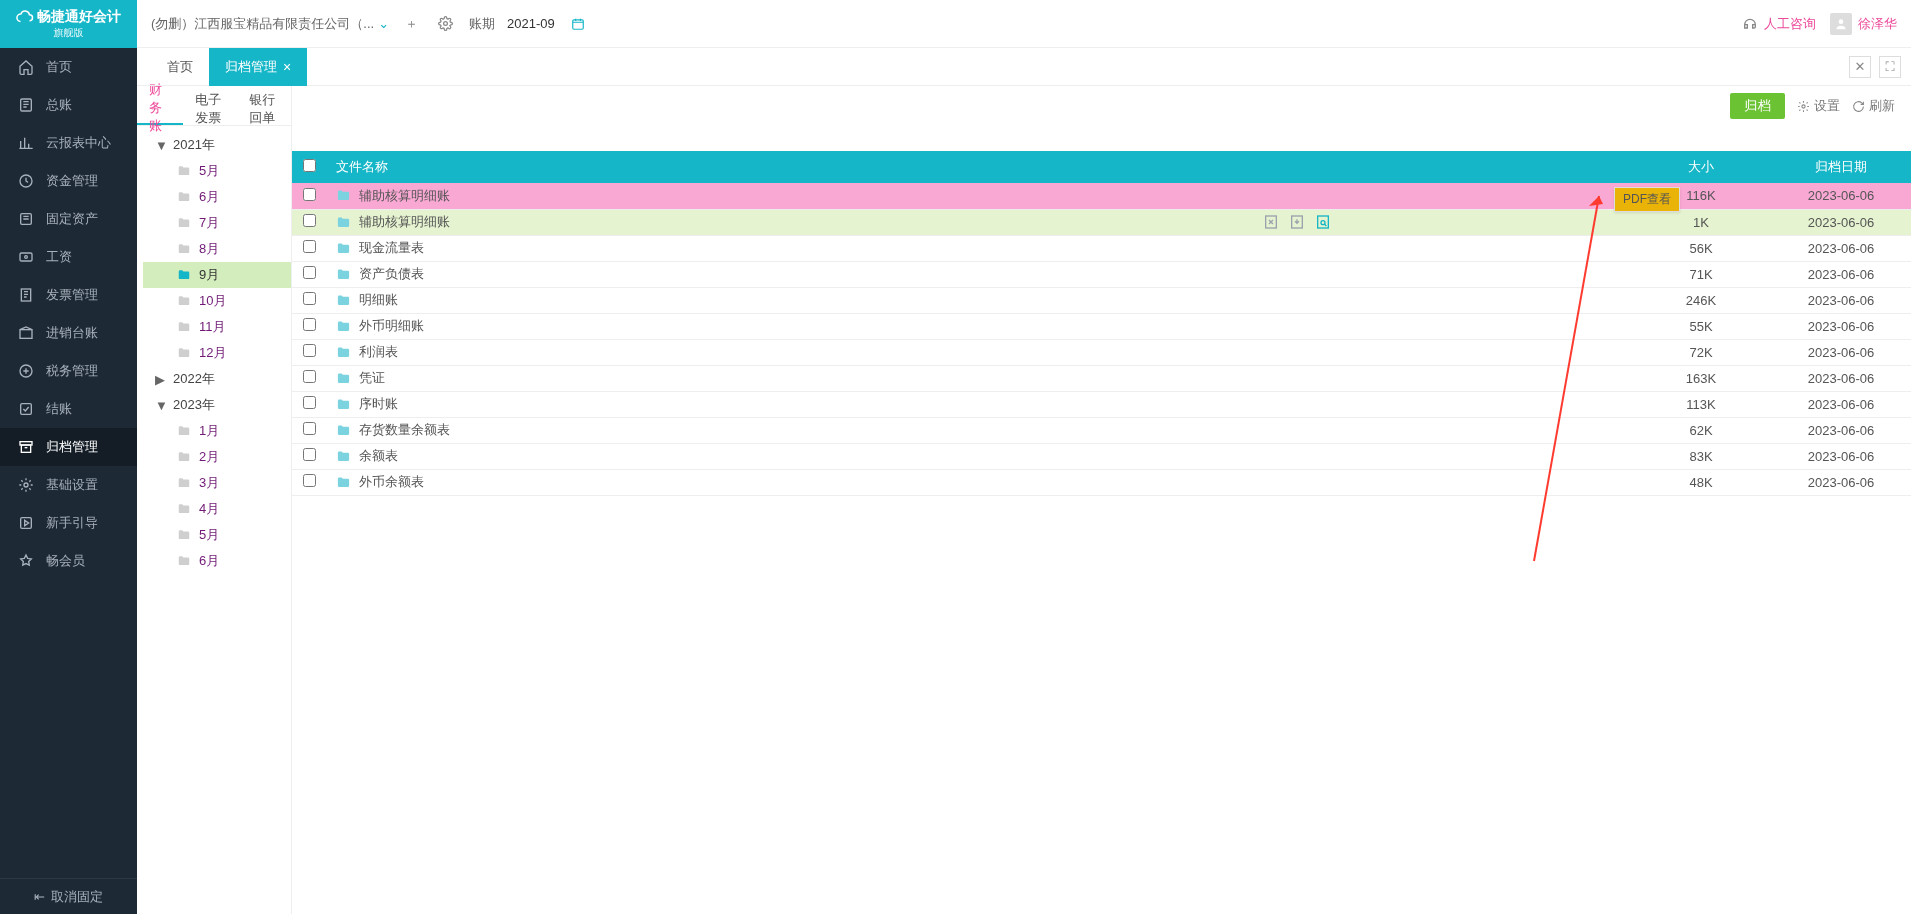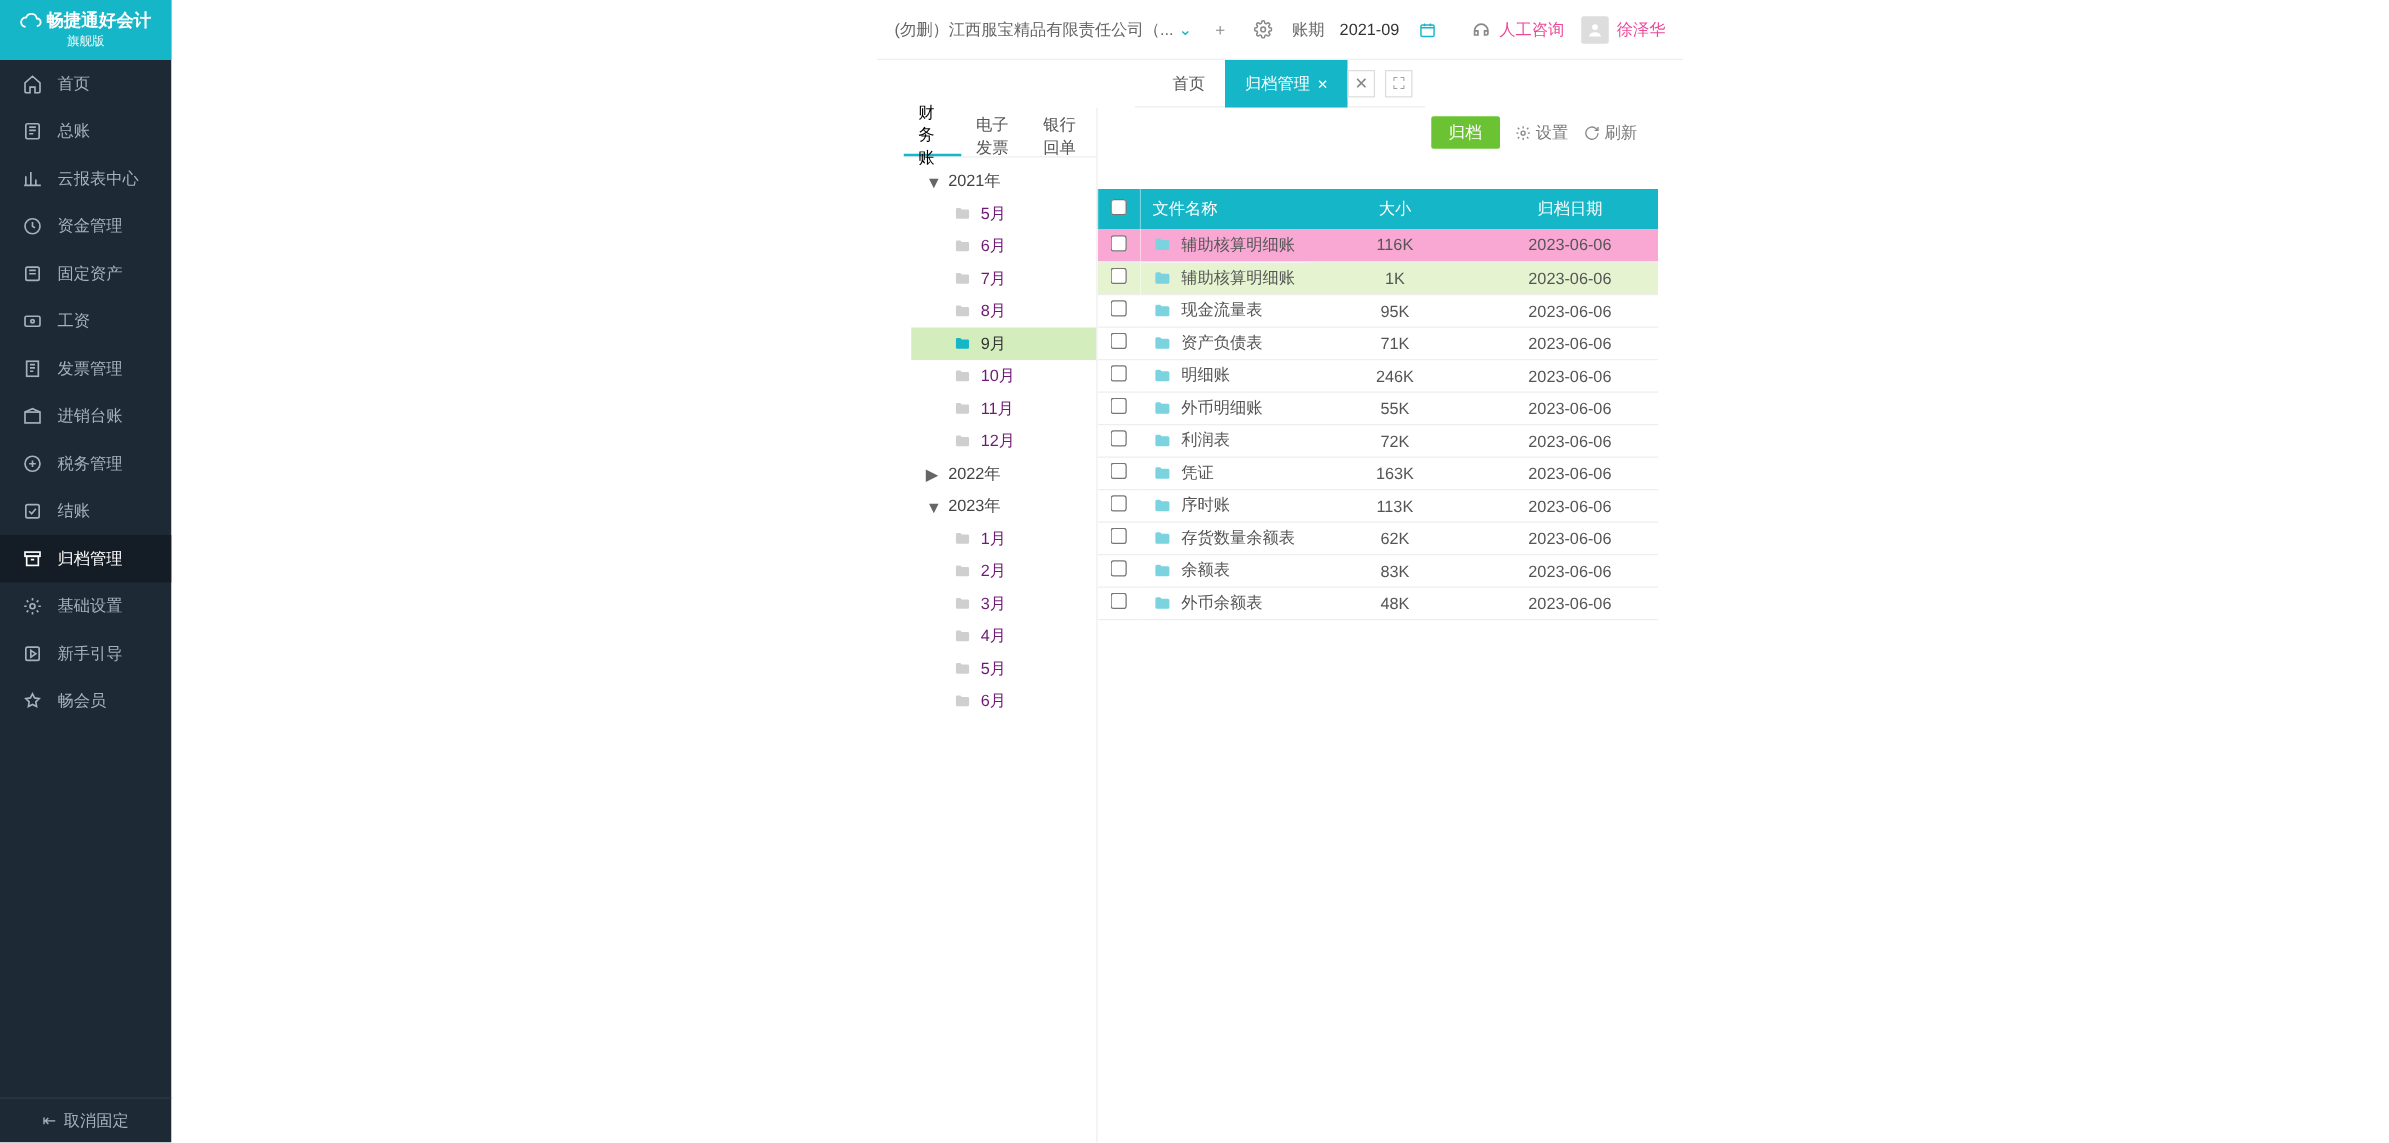--- a/index.html
+++ b/index.html
@@ -11,21 +11,21 @@
 .logo { height:48px; background:#15b6c7; color:#fff; display:flex; flex-direction:column; align-items:center; justify-content:center; font-size:12px; padding:4px; }
 .logo-main { font-size:14px; font-weight:bold; display:flex; align-items:center; gap:3px; }
 .logo-sub { font-size:10px; opacity:0.9; }
 .nav { flex:1; }
 .nav-item { height:38px; display:flex; align-items:center; color:#a7b1bc; padding-left:18px; gap:12px; cursor:pointer; }
 .nav-item.active { background:#141d26; color:#fff; }
 .nav-icon { width:16px; height:16px; display:flex; align-items:center; justify-content:center; }
 .sidebar-footer { height:36px; display:flex; align-items:center; justify-content:center; color:#a7b1bc; gap:6px; border-top:1px solid #2c3a48; cursor:pointer; }
 
 
-.main { flex:1; display:flex; flex-direction:column; min-width:0;align-items:center; }
+.main { flex:1; display:flex; flex-direction:column; min-width:0; }
 .topbar { height:48px; border-bottom:1px solid #eee; display:flex; align-items:center; padding:0 14px; gap:12px; }
 .company-sel { color:#666; display:flex; align-items:center; gap:4px; cursor:pointer; }
 .topbar-icon-btn { color:#888; cursor:pointer; padding:4px; }
 .period-label { color:#666; }
 .period-value { color:#333; }
 .topbar-spacer { flex:1; }
 .topbar-right { display:flex; align-items:center; gap:14px; }
 .headset, .avatar-block { display:flex; align-items:center; gap:6px; color:#ec4899; cursor:pointer; }
 .avatar { width:22px; height:22px; background:#ddd; border-radius:2px; display:flex; align-items:center; justify-content:center; color:#fff; }
 
@@ -35,21 +35,21 @@
 .page-tab.active { background:#15b6c7; color:#fff; }
 .tab-close { font-size:14px; }
 .tabbar-right { margin-left:auto; display:flex; gap:8px; padding-right:10px; }
 .square-btn { width:22px; height:22px; border:1px solid #ddd; display:flex; align-items:center; justify-content:center; color:#888; cursor:pointer; }
 
 
 .content { flex:1; display:flex; min-height:0; }
 .filter-pane { width:155px; border-right:1px solid #eee; display:flex; flex-direction:column; padding-top:6px; }
 .filter-tabs { display:flex; height:34px; border-bottom:1px solid #eee; }
 .filter-tab { padding:0 12px; display:flex; align-items:center; cursor:pointer; color:#555; font-size:13px; }
-.filter-tab.active { color:#000000; border-bottom:2px solid #15b6c7; }
+.filter-tab.active { color:#ec4899; border-bottom:2px solid #15b6c7; }
 .tree { padding:6px 0 6px 6px; overflow:auto; }
 .tree-year { height:26px; display:flex; align-items:center; gap:8px; padding-left:12px; cursor:pointer; color:#444; }
 .tree-month { height:26px; display:flex; align-items:center; gap:8px; padding-left:34px; cursor:pointer; color:#701a75; }
 .tree-month.active { background:#d4edbd; color:#333; }
 .expander { width:10px; display:inline-block; color:#666; }
 .folder-icon { color:#cfcfcf; }
 .tree-month.active .folder-icon { color:#15b6c7; }
 
 
 .right-pane { flex:1; display:flex; flex-direction:column; min-width:0;gap:25px; }
@@ -509,21 +509,21 @@
                     <div class="file-cell">
       <span class="file-folder-icon">
                         <svg width="15" height="15" viewBox="0 0 24 24" fill="currentColor">
                           <path d="M3 6a2 2 0 0 1 2-2h4l2 2h8a2 2 0 0 1 2 2v9a2 2 0 0 1-2 2H5a2 2 0 0 1-2-2z"></path>
                         </svg>
                       </span>
       <span>现金流量表</span>
 
     </div>
                   </td>
-    <td class="c-size">95K</td>
+    <td class="c-size">56K</td>
     <td class="c-date">2023-06-06</td>
                 </tr>
                 <tr>
     <td class="c-check"><input type="checkbox" style=""></td>
     <td style="position:relative;">
                     <div class="file-cell">
       <span class="file-folder-icon">
                         <svg width="15" height="15" viewBox="0 0 24 24" fill="currentColor">
                           <path d="M3 6a2 2 0 0 1 2-2h4l2 2h8a2 2 0 0 1 2 2v9a2 2 0 0 1-2 2H5a2 2 0 0 1-2-2z"></path>
                         </svg>

